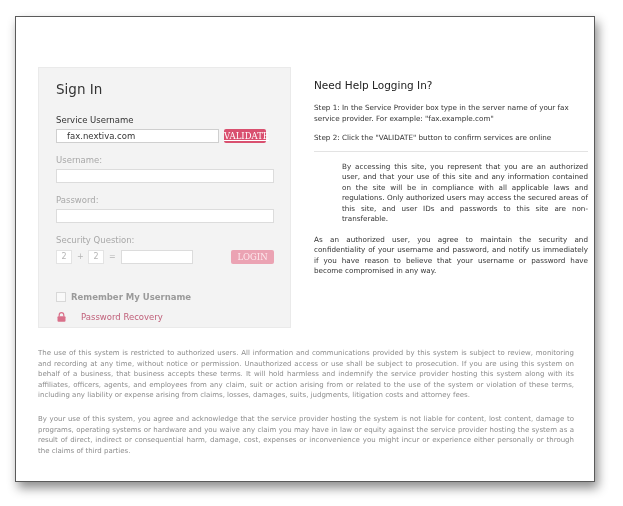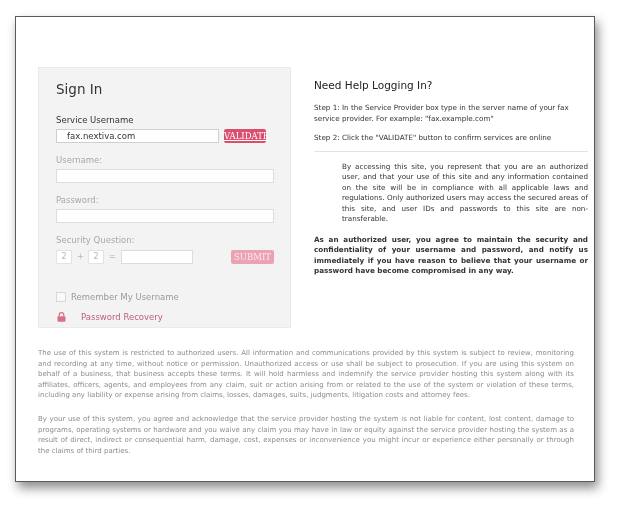--- a/index.html
+++ b/index.html
@@ -49,21 +49,21 @@
   .btn.disabled { background: #eba3b3; color: #fde8ed; }
   .sq-box {
     position: absolute; height: 14px; background: #fff; border: 1px solid #e3e3e3;
     box-sizing: border-box; font-size: 8px; color: #b5b5b5; text-align: center; line-height: 12px;
   }
   .sq-op { position: absolute; font-size: 8px; color: #b5b5b5; }
   .checkbox {
     position: absolute; left: 17px; top: 224px; width: 10px; height: 10px;
     border: 1px solid #d8d8d8; background: #f9f9f9; box-sizing: border-box;
   }
-  .remember { position: absolute; left: 32px; top: 224px; font-size: 8.5px; color: #9a9a9a; }
+  .remember { position: absolute; left: 32px; top: 224px; font-size: 8.5px; color: #9a9a9a; font-weight: bold; }
   .lock {
     position: absolute; left: 18px; top: 244px; width: 9px; height: 10px;
   }
   .recovery { position: absolute; left: 32px; top: 244px; font-size: 8.5px; color: #c0607a; padding-left: 10px; }
   .help { position: absolute; left: 298px; top: 62px; width: 274px; }
   .help h2 { margin: 0; font-size: 10.5px; font-weight: normal; color: #222; }
   .help .step { font-size: 7.2px; line-height: 10.5px; color: #333; margin-top: 9px; }
   .help hr { border: 0; border-top: 1px solid #e3e3e3; margin: 7px 0 0 0; }
   .help .para { font-size: 7.2px; line-height: 10.5px; color: #333; text-align: justify; margin-top: 8px; }
   .legal {
@@ -89,37 +89,37 @@
 
     <div class="lbl muted" style="top:127px;">Password:</div>
     <div class="inp muted" style="top:141px;width:218px;"></div>
 
     <div class="lbl muted" style="top:167px;">Security Question:</div>
     <div class="sq-box" style="left:17px;top:182px;width:16px;">2</div>
     <div class="sq-op" style="left:38px;top:184px;">+</div>
     <div class="sq-box" style="left:49px;top:182px;width:16px;">2</div>
     <div class="sq-op" style="left:70px;top:184px;">=</div>
     <div class="inp muted" style="left:82px;top:182px;width:72px;"></div>
-    <div class="btn disabled" style="left:192px;top:182px;width:43px;">SUBMIT</div>
+    <div class="btn disabled" style="left:192px;top:182px;width:43px;">LOGIN</div>
 
     <div class="checkbox"></div>
     <div class="remember">Remember My Username</div>
 
     <svg class="lock" viewBox="0 0 9 10">
       <path d="M2.2 4.5 V3 a2.3 2.3 0 0 1 4.6 0 V4.5" fill="none" stroke="#d9708a" stroke-width="1.2"></path>
       <rect x="0.5" y="4.3" width="8" height="5.4" rx="1" fill="#d9708a"></rect>
     </svg>
     <div class="recovery">Password Recovery</div>
   </div>
 
   <div class="help">
     <h2>Need Help Logging In?</h2>
     <div class="step" style="margin-top:12px;">Step 1: In the Service Provider box type in the server name of your fax service provider. For example: "fax.example.com"</div>
     <div class="step">Step 2: Click the "VALIDATE" button to confirm services are online</div>
     <hr>
     <div class="para" style="margin-top:10px;margin-left:28px;">By accessing this site, you represent that you are an authorized user, and that your use of this site and any information contained on the site will be in compliance with all applicable laws and regulations. Only authorized users may access the secured areas of this site, and user IDs and passwords to this site are non-transferable.</div>
-    <div class="para" style="margin-top:10px;font-weight:bold;">As an authorized user, you agree to maintain the security and confidentiality of your username and password, and notify us immediately if you have reason to believe that your username or password have become compromised in any way.</div>
+    <div class="para" style="margin-top:10px;">As an authorized user, you agree to maintain the security and confidentiality of your username and password, and notify us immediately if you have reason to believe that your username or password have become compromised in any way.</div>
   </div>
 
   <div class="legal" style="top:331px;">The use of this system is restricted to authorized users. All information and communications provided by this system is subject to review, monitoring and recording at any time, without notice or permission. Unauthorized access or use shall be subject to prosecution. If you are using this system on behalf of a business, that business accepts these terms. It will hold harmless and indemnify the service provider hosting this system along with its affiliates, officers, agents, and employees from any claim, suit or action arising from or related to the use of the system or violation of these terms, including any liability or expense arising from claims, losses, damages, suits, judgments, litigation costs and attorney fees.</div>
   <div class="legal" style="top:397px;">By your use of this system, you agree and acknowledge that the service provider hosting the system is not liable for content, lost content, damage to programs, operating systems or hardware and you waive any claim you may have in law or equity against the service provider hosting the system as a result of direct, indirect or consequential harm, damage, cost, expenses or inconvenience you might incur or experience either personally or through the claims of third parties.</div>
 
 </div>
 
 </body></html>

